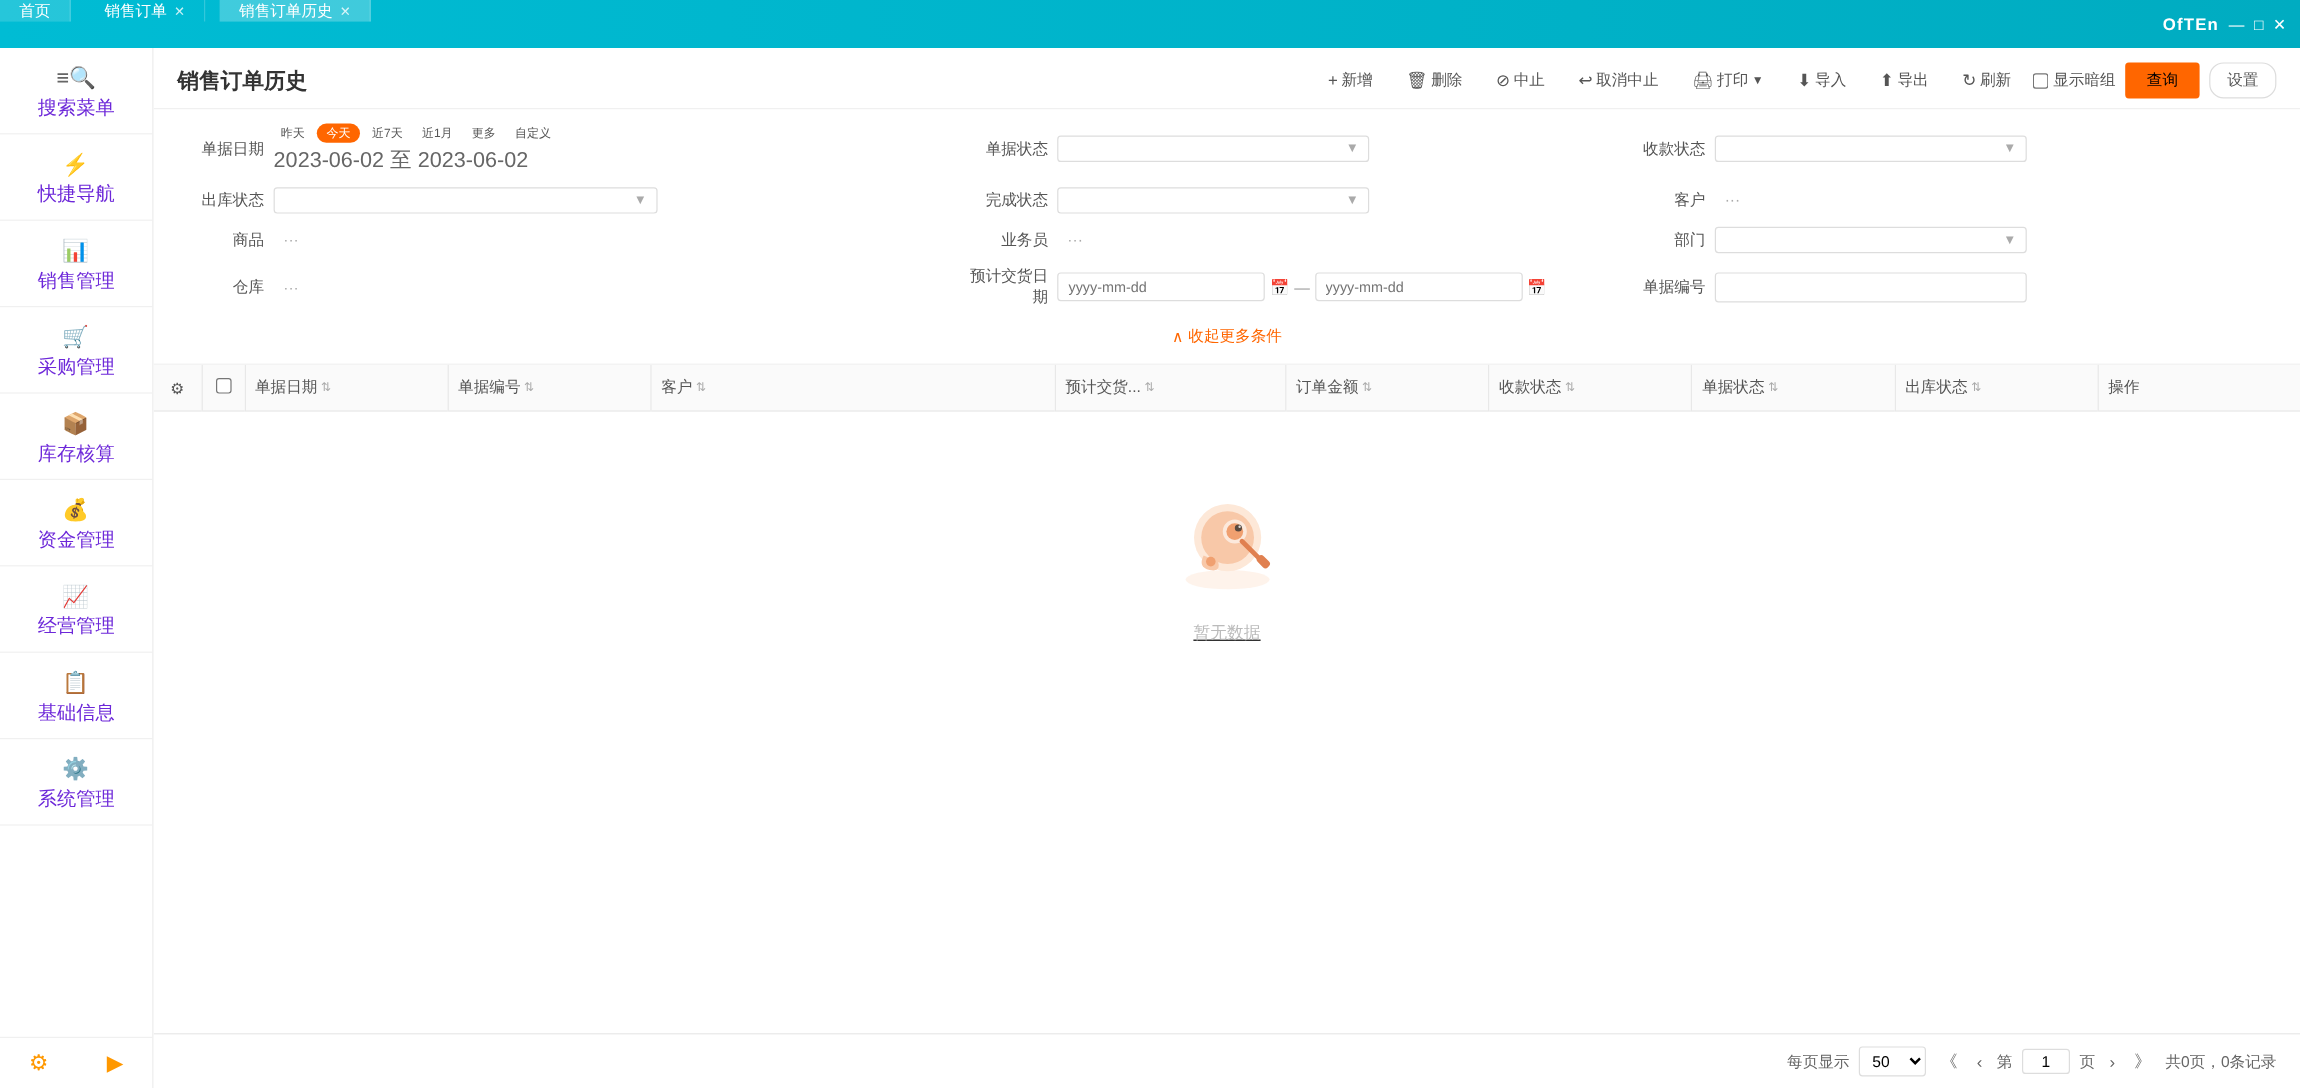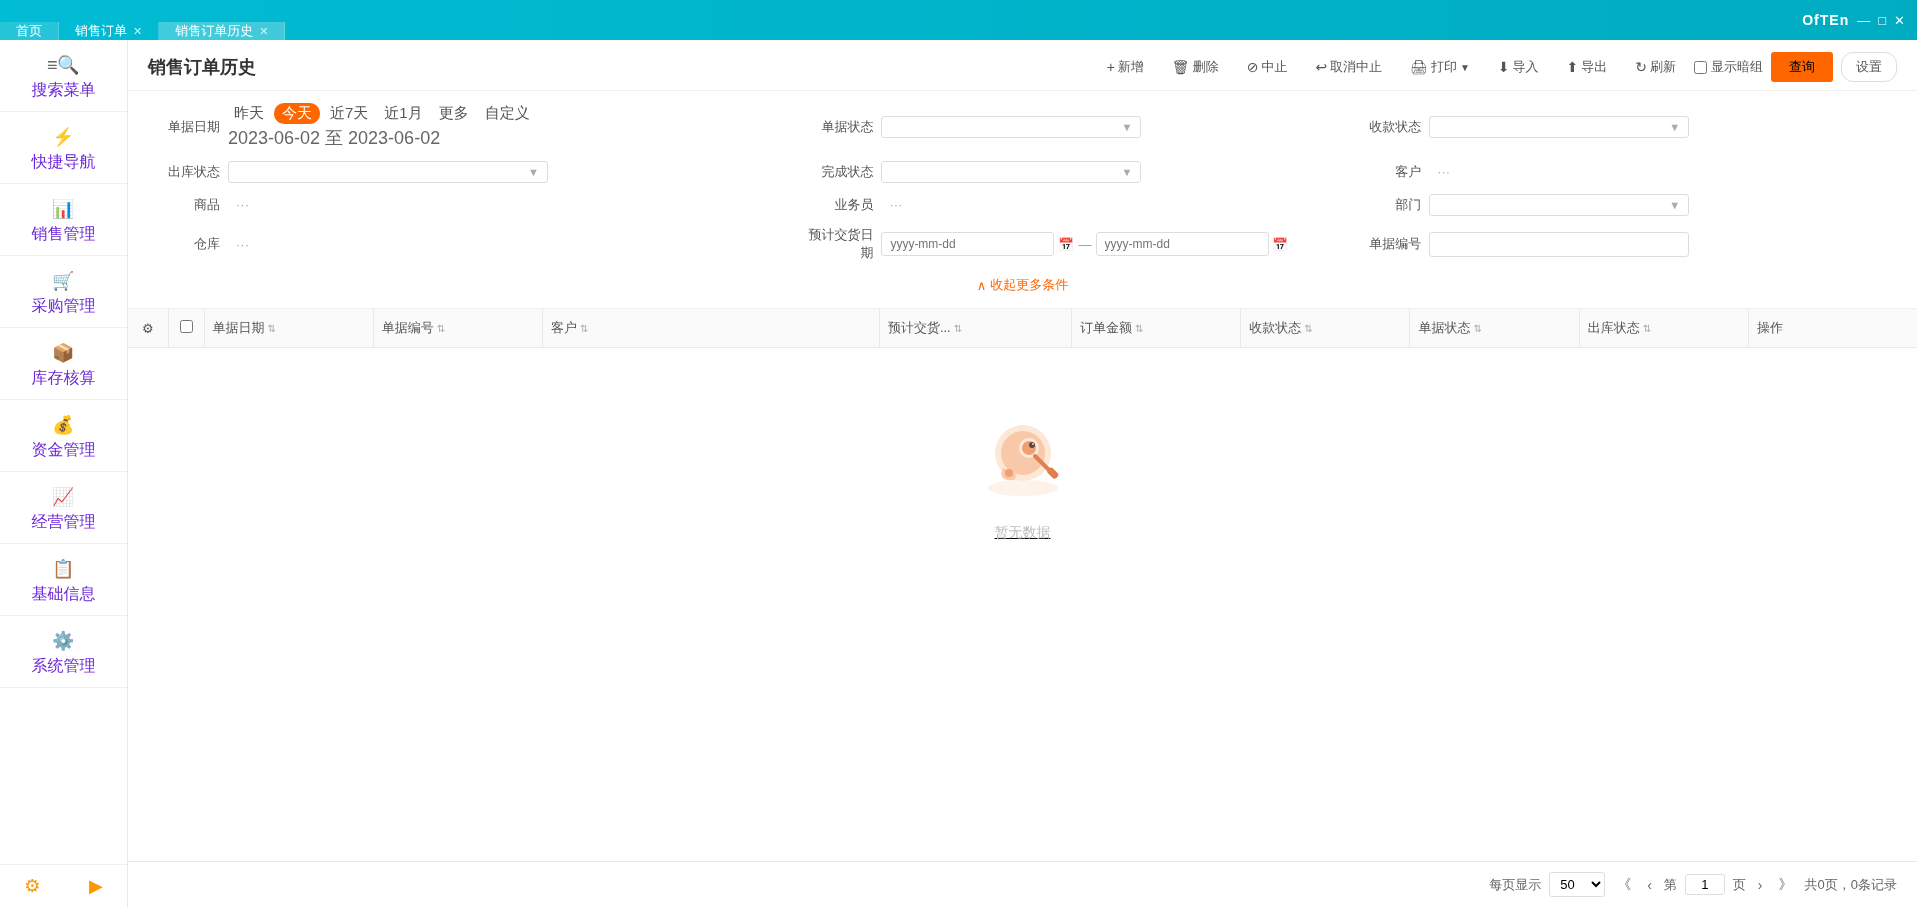--- a/index.html
+++ b/index.html
@@ -9,23 +9,24 @@
     .top-bar {
       height: 40px;
       background: linear-gradient(90deg, #00bcd4 0%, #00acc1 100%);
       display: flex;
       align-items: center;
       padding: 0 0 0 0;
       flex-shrink: 0;
     }
     .top-tabs {
       display: flex;
-      align-items: flex-end;
+      align-items: flex-start;
       height: 100%;
       flex: 1;
+      gap: 12px;
     }
     .top-tab {
       display: flex;
       align-items: center;
       padding: 0 16px;
       color: #fff;
       cursor: pointer;
       font-size: 13px;
       gap: 6px;
       border-right: 1px solid rgba(255,255,255,0.2);
@@ -189,21 +190,21 @@
     }
     .date-shortcuts {
       display: flex;
       align-items: center;
       gap: 4px;
     }
     .date-shortcut {
       padding: 1px 6px;
       cursor: pointer;
       color: #555;
-      font-size: 15px;
+      font-size: 10px;
       border-radius: 2px;
     }
     .date-shortcut.active {
       background: #ff6600;
       color: #fff;
       border-radius: 10px;
       padding: 1px 8px;
     }
     .date-range {
       font-size: 18px;

